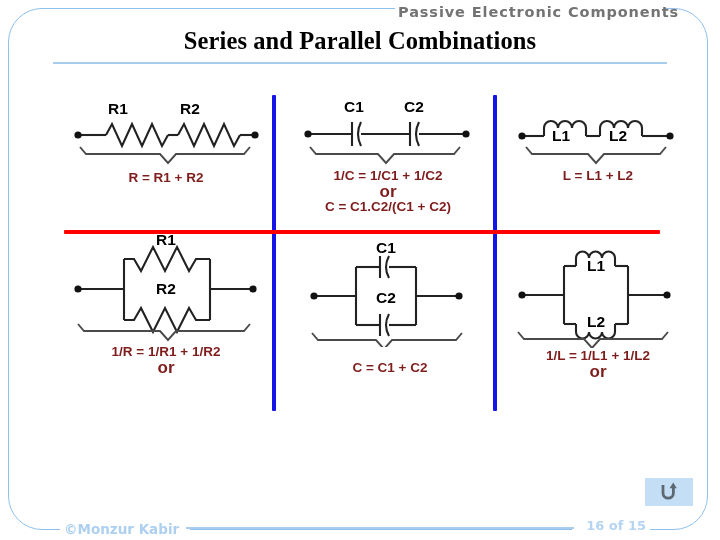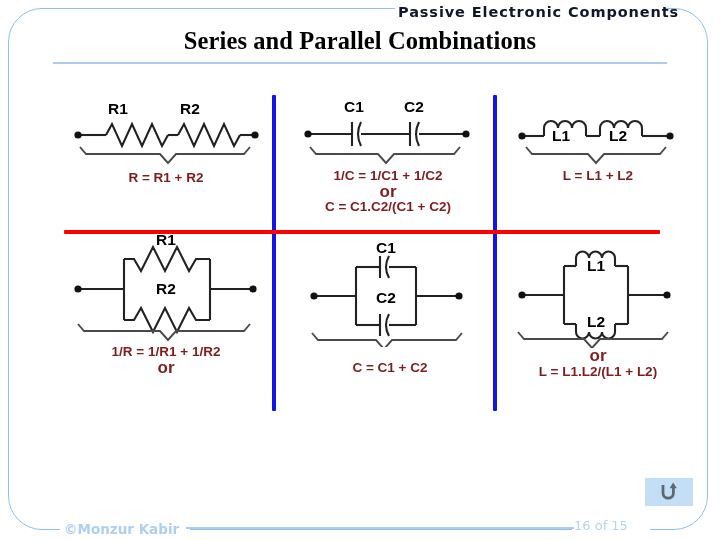--- a/index.html
+++ b/index.html
@@ -17,21 +17,21 @@
   }
   
   .notch{position:absolute;background:#ffffff;}
   .notch-top{left:395px;top:2px;width:270px;height:22px;}
   .notch-bottom-left{left:60px;top:516px;width:130px;height:22px;}
   .notch-bottom-right{left:572px;top:516px;width:78px;height:22px;}
 
   
   .header-label{
     position:absolute;left:398px;top:3px;width:262px;height:19px;
-    color:#0f172a;font-size:14.5px;font-weight:bold;letter-spacing:.9px;
+    color:#737373;font-size:14.5px;font-weight:bold;letter-spacing:.9px;
     font-family:"DejaVu Sans", sans-serif;
     line-height:19px;text-align:center;white-space:nowrap;
   }
   .page-title{
     position:absolute;left:0;top:27px;width:720px;
     text-align:center;color:#000000;
     font-family:"Liberation Serif", serif;
     font-size:24.5px;font-weight:bold;letter-spacing:.1px;
   }
   .title-rule{
@@ -71,21 +71,21 @@
     position:absolute;left:64px;top:521px;
     color:#aed0f0;font-size:13.5px;font-weight:bold;
     font-family:"DejaVu Sans", sans-serif;white-space:nowrap;
   }
   .footer-rule{
     position:absolute;left:186px;top:527px;width:388px;height:1.6px;
     background:#a9cdee;
   }
   .footer-right{
     position:absolute;left:574px;top:518px;width:72px;
-    text-align:left;color:#b4d4f2;font-size:13px;font-weight:normal;
+    text-align:right;color:#b4d4f2;font-size:13px;font-weight:bold;
     font-family:"DejaVu Sans", sans-serif;white-space:nowrap;
   }
   .return-btn{
     position:absolute;left:645px;top:478px;width:48px;height:28px;
     background:#c4dff5;display:flex;align-items:center;justify-content:center;
   }
 </style>
 </head>
 <body>
 
@@ -258,22 +258,22 @@
       </g>
       <circle cx="14" cy="55" r="3.6" fill="#111"></circle>
       <circle cx="159" cy="55" r="3.6" fill="#111"></circle>
       <text x="88" y="31" font-family="Liberation Sans, sans-serif" font-size="15.5" font-weight="bold" fill="#000" text-anchor="middle">L1</text>
       <text x="88" y="87" font-family="Liberation Sans, sans-serif" font-size="15.5" font-weight="bold" fill="#000" text-anchor="middle">L2</text>
       <g fill="none" stroke="#4a4a4a" stroke-width="1.9">
         <path d="M10 92 l6 7 H76 l8 9 l8 -9 H154 l6 -7"></path>
       </g>
     </svg>
     <div class="formula">
+      <div>1/L = 1/L1 + 1/L2</div>
       <div class="or">or</div>
-      <div>L = L1.L2/(L1 + L2)</div>
     </div>
   </div>
 
   <div class="return-btn">
     <svg width="22" height="22" viewBox="0 0 22 22">
       <path d="M5 4 V12 a5.2 5.2 0 0 0 10.4 0 V6" fill="none" stroke="#5d6872" stroke-width="2.8" stroke-linecap="butt"></path>
       <path d="M15.2 1.6 L18.8 7.2 L11.6 7.2 Z" fill="#5d6872"></path>
     </svg>
   </div>
 

